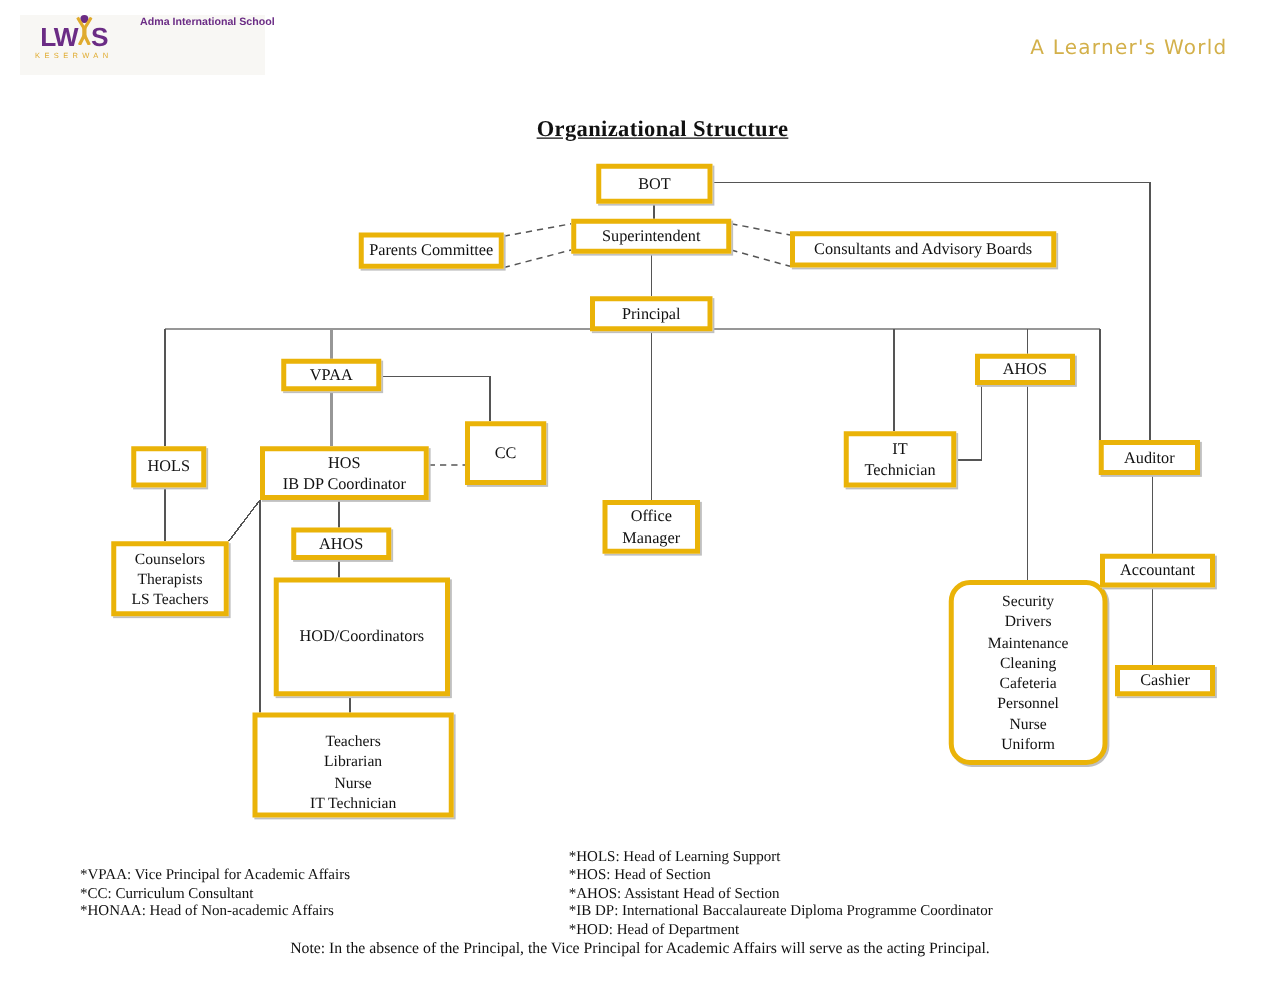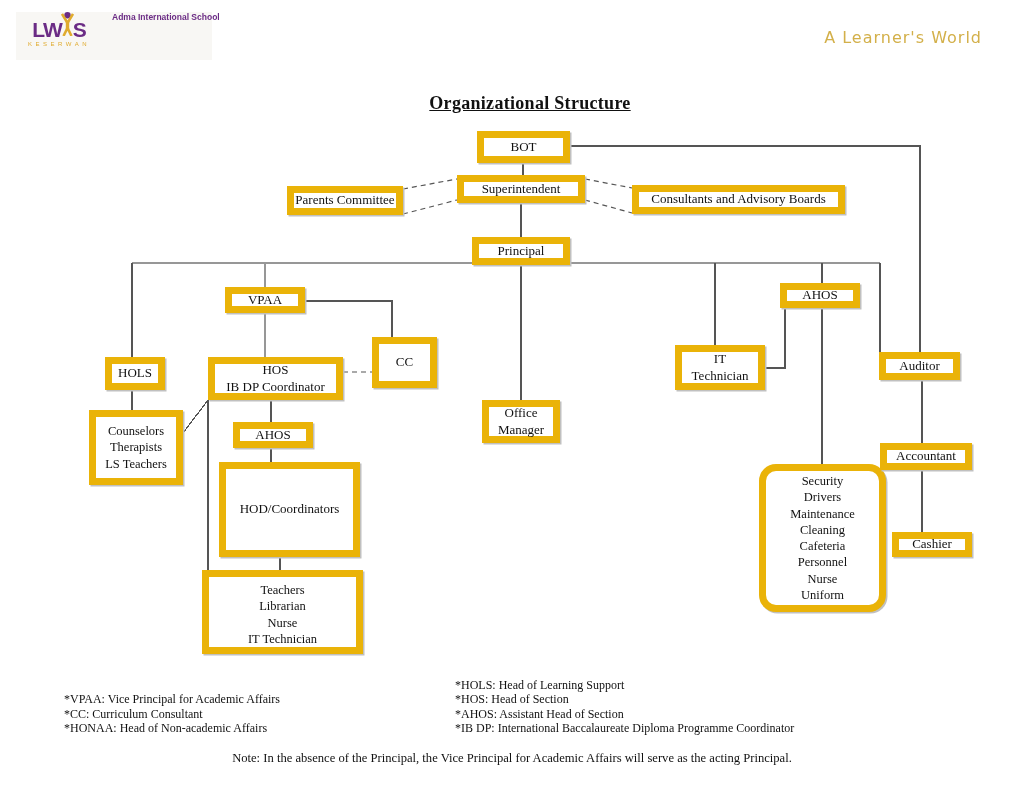--- a/index.html
+++ b/index.html
@@ -19,21 +19,21 @@
                font-weight:bold;white-space:nowrap;margin-left:12px;}
   .tagline{position:absolute;right:42px;top:28px;font-family:"DejaVu Sans",sans-serif;
            font-size:16px;color:#d3b04a;letter-spacing:1px;}
 
   
   .diagram-title{position:absolute;left:0;top:93px;width:1060px;text-align:center;
                  font-size:18px;font-weight:bold;text-decoration:underline;letter-spacing:.3px;}
 
   
   .edges{position:absolute;left:0;top:0;width:1024px;height:797px;}
-  .node{position:absolute;box-sizing:border-box;border:7px solid #eab308;background:#ffffff;
+  .node{position:absolute;box-sizing:border-box;border:4px solid #eab308;background:#ffffff;
         display:flex;flex-direction:column;align-items:center;justify-content:center;
         text-align:center;font-size:13px;line-height:1.3;box-shadow:1.5px 1.5px 0 #c0c0c0;}
   .node.top{justify-content:flex-start;padding-top:5px;}
 
   
   .footnotes-left{position:absolute;left:64px;top:692px;font-size:12px;line-height:14.6px;}
   .footnotes-right{position:absolute;left:455px;top:678px;font-size:12px;line-height:14.4px;}
   .bottom-note{position:absolute;left:0;top:751px;width:1024px;text-align:center;
                font-weight:normal;font-size:12.6px;}
 </style>
@@ -116,21 +116,21 @@
       <div class="node" style="left: 372px; top: 337px; width: 65px; height: 51px;">
         <div>CC</div>
       </div>
       <div class="node" style="left: 105px; top: 357px; width: 60px; height: 33px;">
         <div>HOLS</div>
       </div>
       <div class="node" style="left: 208px; top: 357px; width: 135px; height: 43px;">
         <div>HOS</div>
         <div>IB DP Coordinator</div>
       </div>
-      <div class="node" style="left: 89px; top: 410px; width: 94px; height: 75px; font-size: 12.5px;">
+      <div class="node" style="left: 89px; top: 433px; width: 94px; height: 60px; font-size: 12.5px;">
         <div>Counselors</div>
         <div>Therapists</div>
         <div>LS Teachers</div>
       </div>
       <div class="node" style="left: 233px; top: 422px; width: 80px; height: 26px;">
         <div>AHOS</div>
       </div>
       <div class="node" style="left: 219px; top: 462px; width: 141px; height: 95px;">
         <div>HOD/Coordinators</div>
       </div>
@@ -175,16 +175,17 @@
   <div class="footnotes-left">
       <div>*VPAA: Vice Principal for Academic Affairs</div>
       <div>*CC: Curriculum Consultant</div>
       <div>*HONAA: Head of Non-academic Affairs</div>
     </div>
   <div class="footnotes-right">
       <div>*HOLS: Head of Learning Support</div>
       <div>*HOS: Head of Section</div>
       <div>*AHOS: Assistant Head of Section</div>
       <div>*IB DP: International Baccalaureate Diploma Programme Coordinator</div>
+      <div>*HOD: Head of Department</div>
     </div>
   <div class="bottom-note">Note: In the absence of the Principal, the Vice Principal for Academic Affairs will serve as the acting Principal.</div>
 
 </div>
 
 </body></html>

